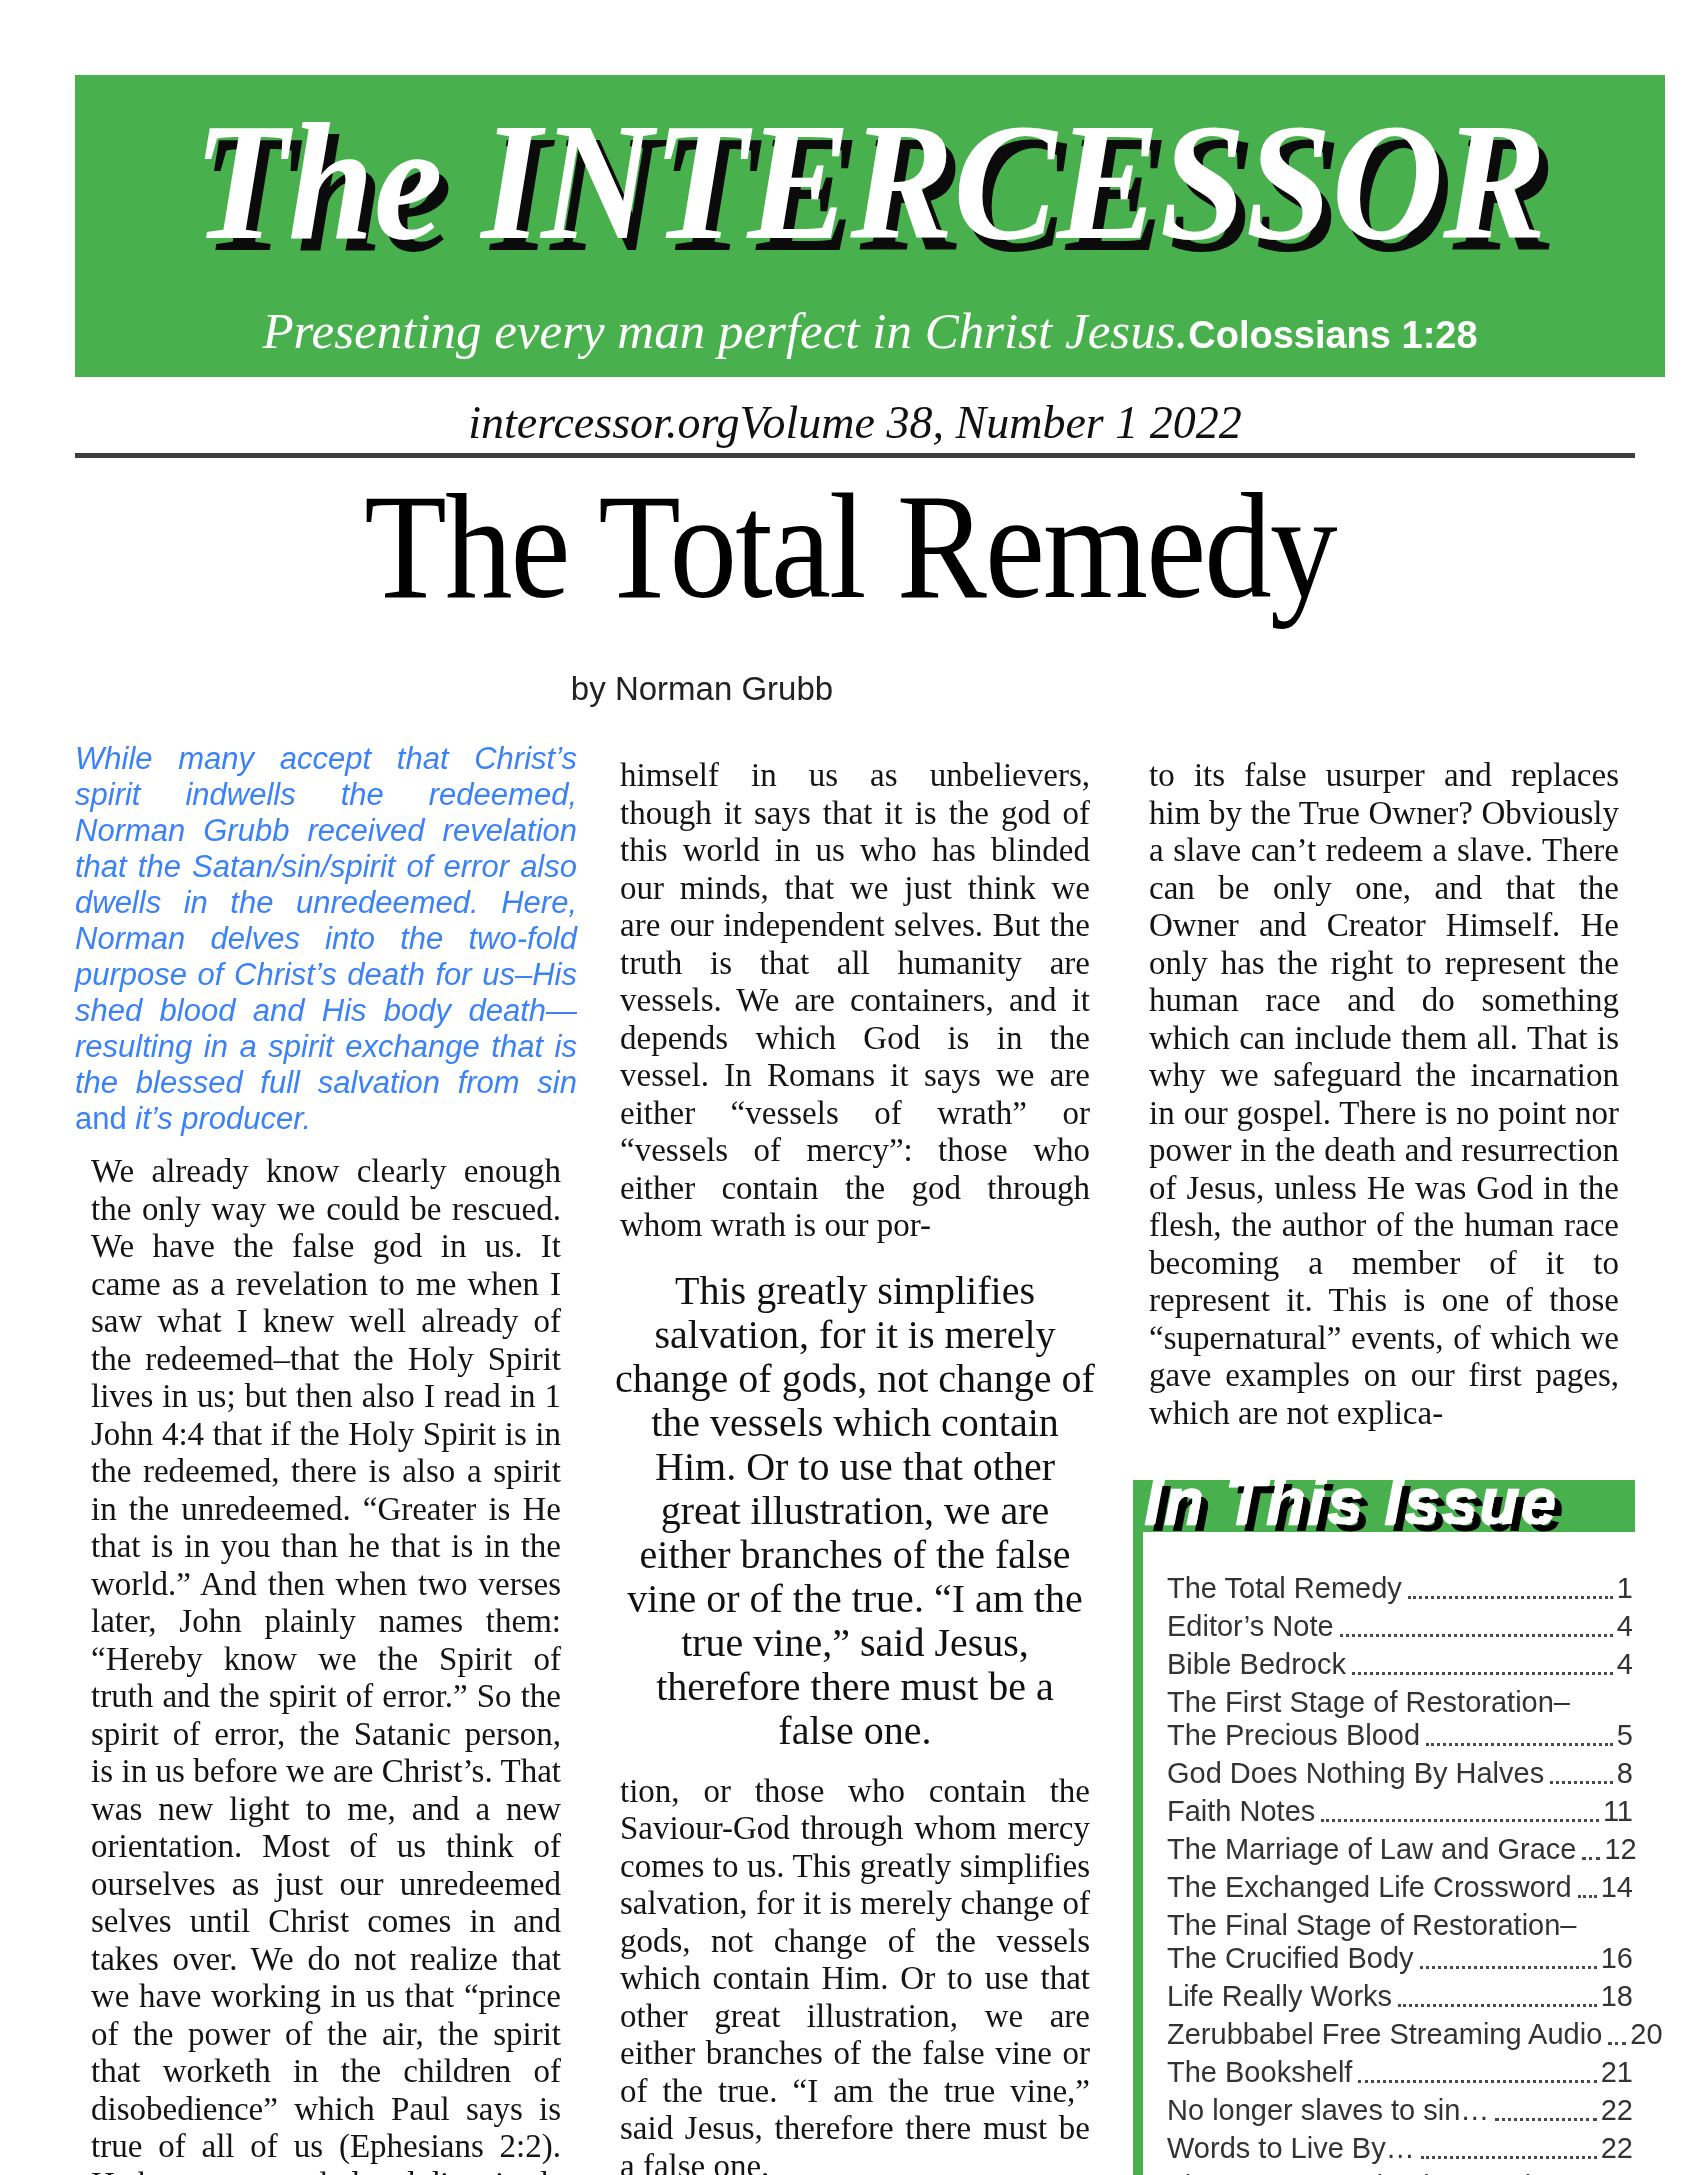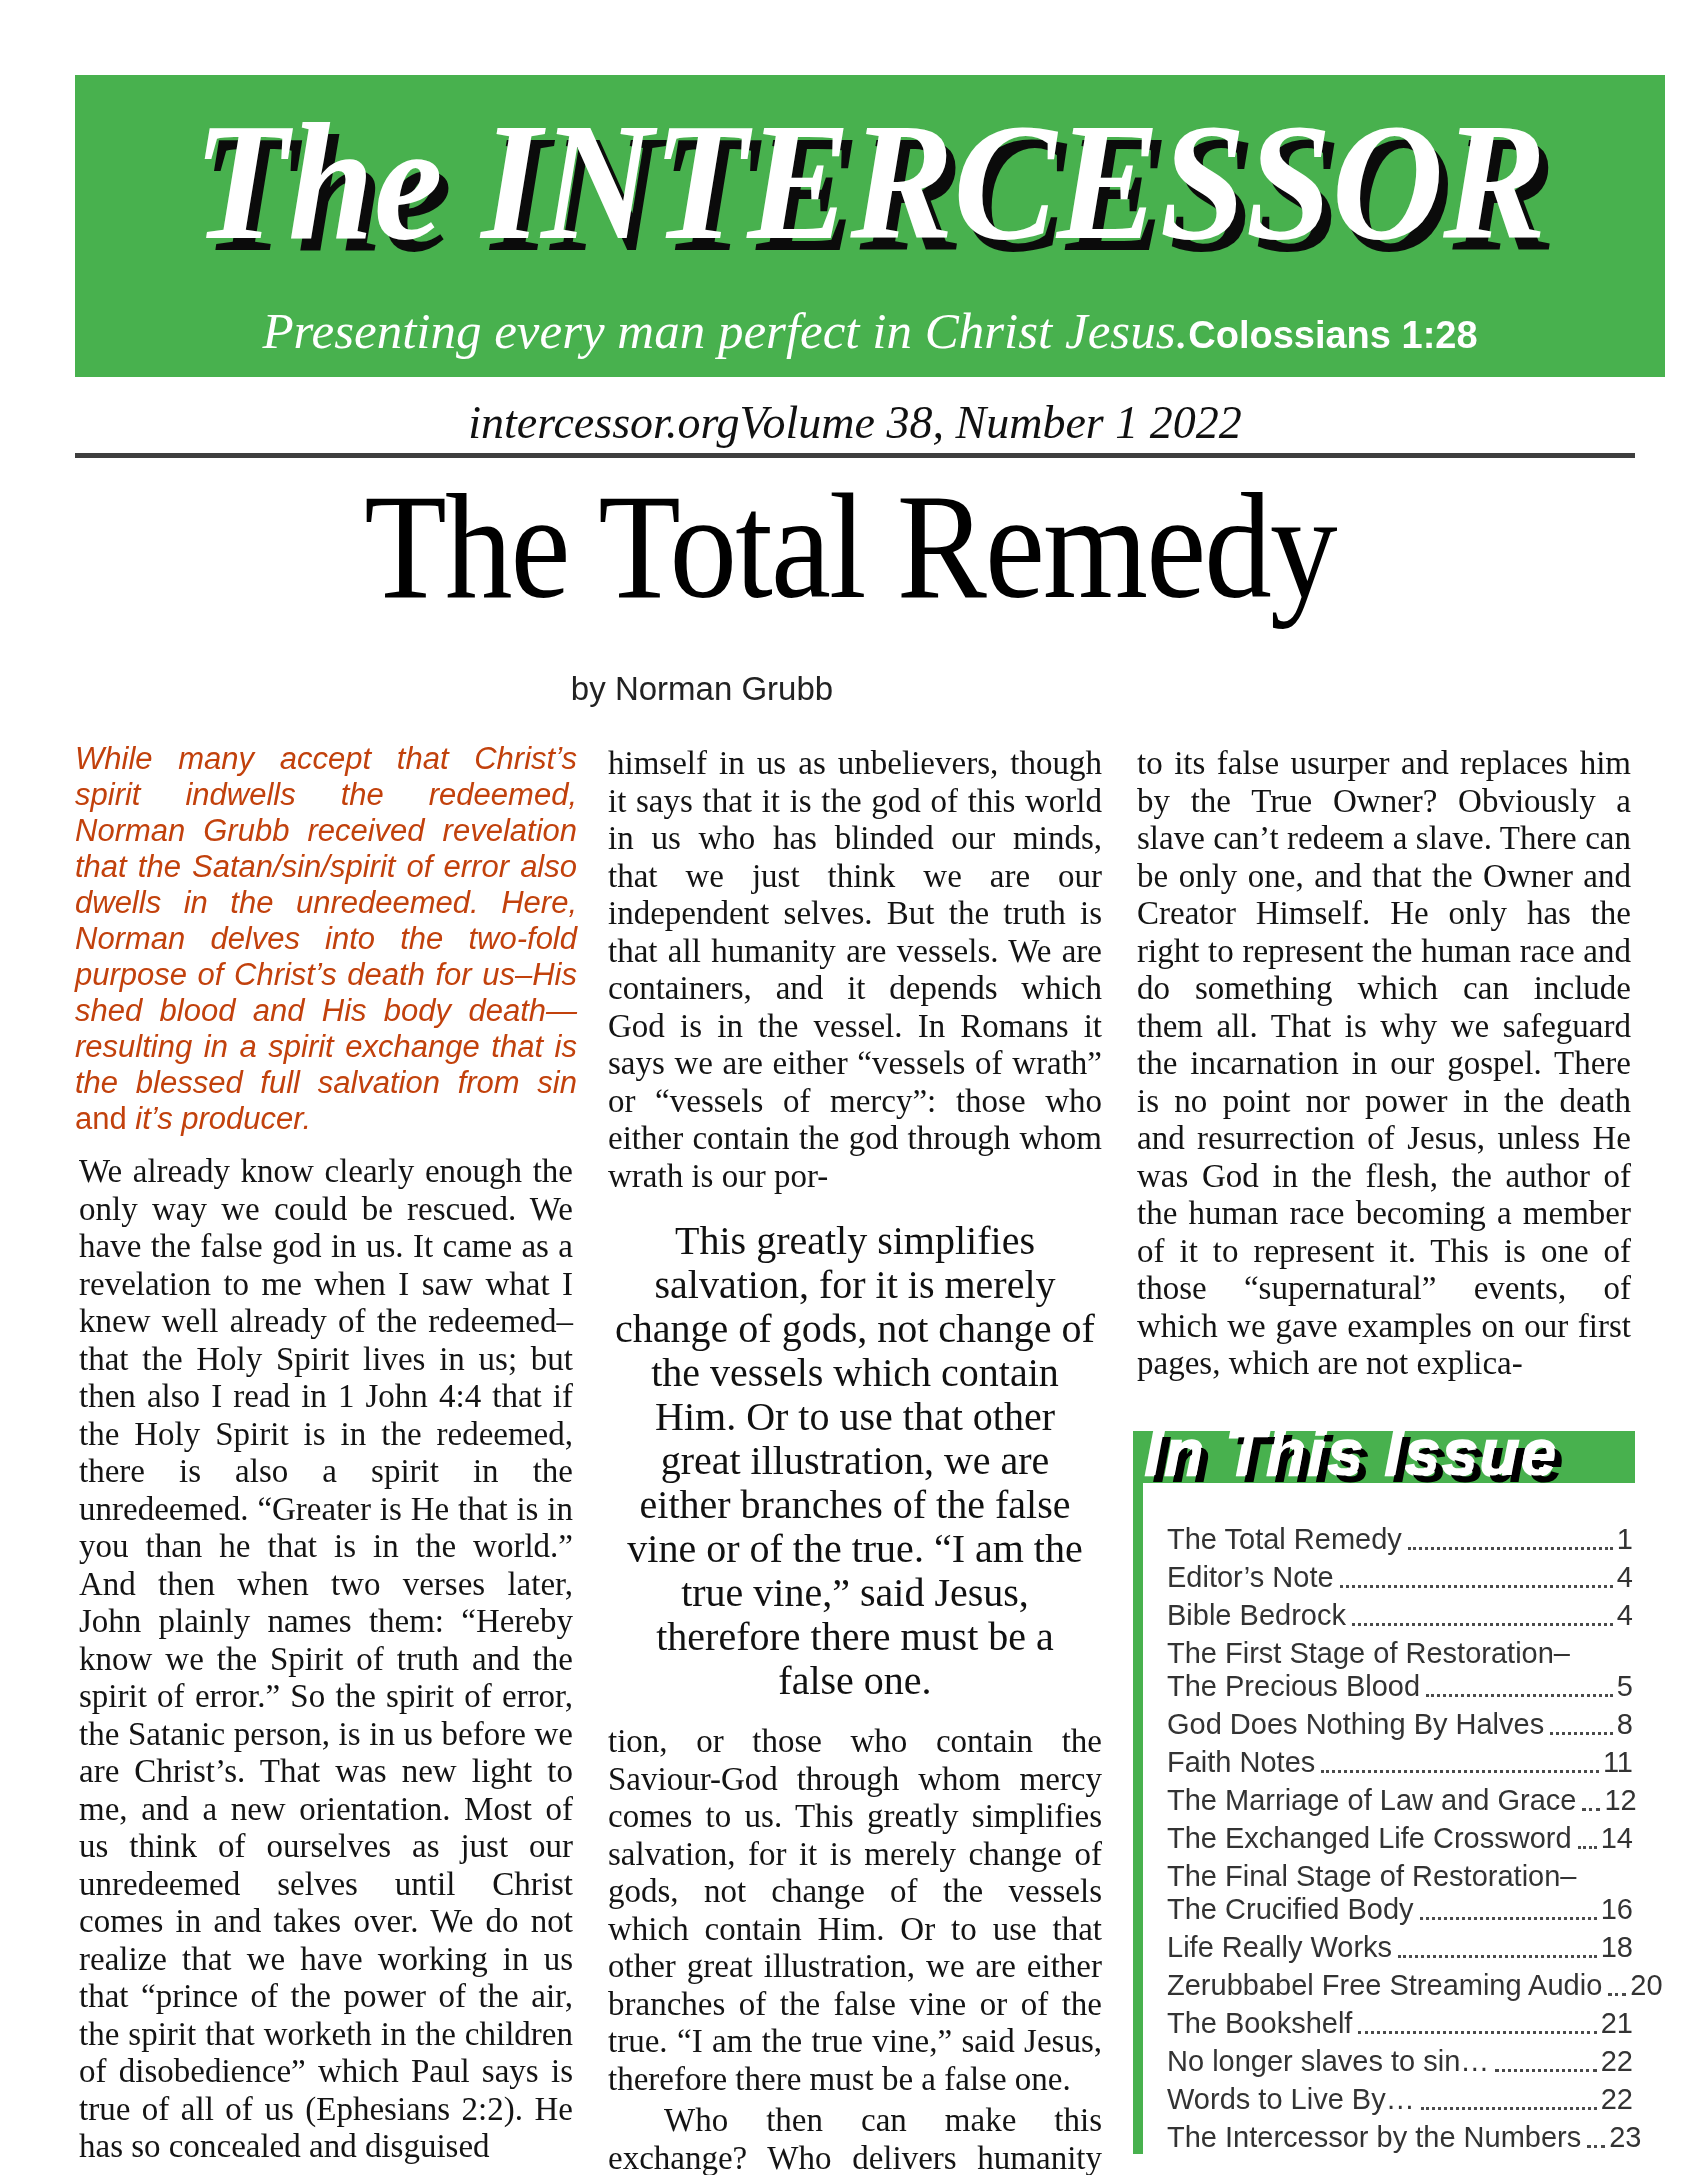--- a/index.html
+++ b/index.html
@@ -27,25 +27,25 @@
       font-family:"Liberation Serif",serif;font-weight:400;font-size:150px;line-height:1.05;
       letter-spacing:-2px;color:#000;transform:scaleX(.9);transform-origin:center;white-space:nowrap;}
   .byline{position:absolute;top:670px;left:0;width:1404px;text-align:center;
       font-family:Liberation Sans, sans-serif;font-size:33px;color:#222;}
 
   
   .columns{position:absolute;top:741px;left:75px;width:1560px;display:flex;gap:27px;}
   .col{flex:0 0 502px;width:502px;}
 
   .intro{font-family:"Liberation Sans",sans-serif;font-style:italic;
-      font-size:31px;line-height:36px;color:#c2410c;text-align:justify;margin:0 0 16px 0;}
+      font-size:31px;line-height:36px;color:#3b82f6;text-align:justify;margin:0 0 16px 0;}
   .intro .rom{font-style:normal;}
 
   .body{font-family:"Liberation Serif",serif;font-size:33px;line-height:37.5px;
-      color:#141414;text-align:justify;margin:4px;}
+      color:#141414;text-align:justify;margin:16px;}
   .indent{text-indent:56px;}
 
   .pullquote{font-family:"Liberation Serif",serif;font-size:40px;line-height:44px;
       color:#111;text-align:center;margin:24px 10px 20px 10px;}
 
   
   .iti{margin-top:14px;}
   .iti-banner{position:relative;height:52px;background:#48b14e;margin-top:48px;}
   .iti-title{position:absolute;left:12px;bottom:-2px;white-space:nowrap;
       font-family:"Liberation Sans",sans-serif;font-style:italic;font-weight:bold;

